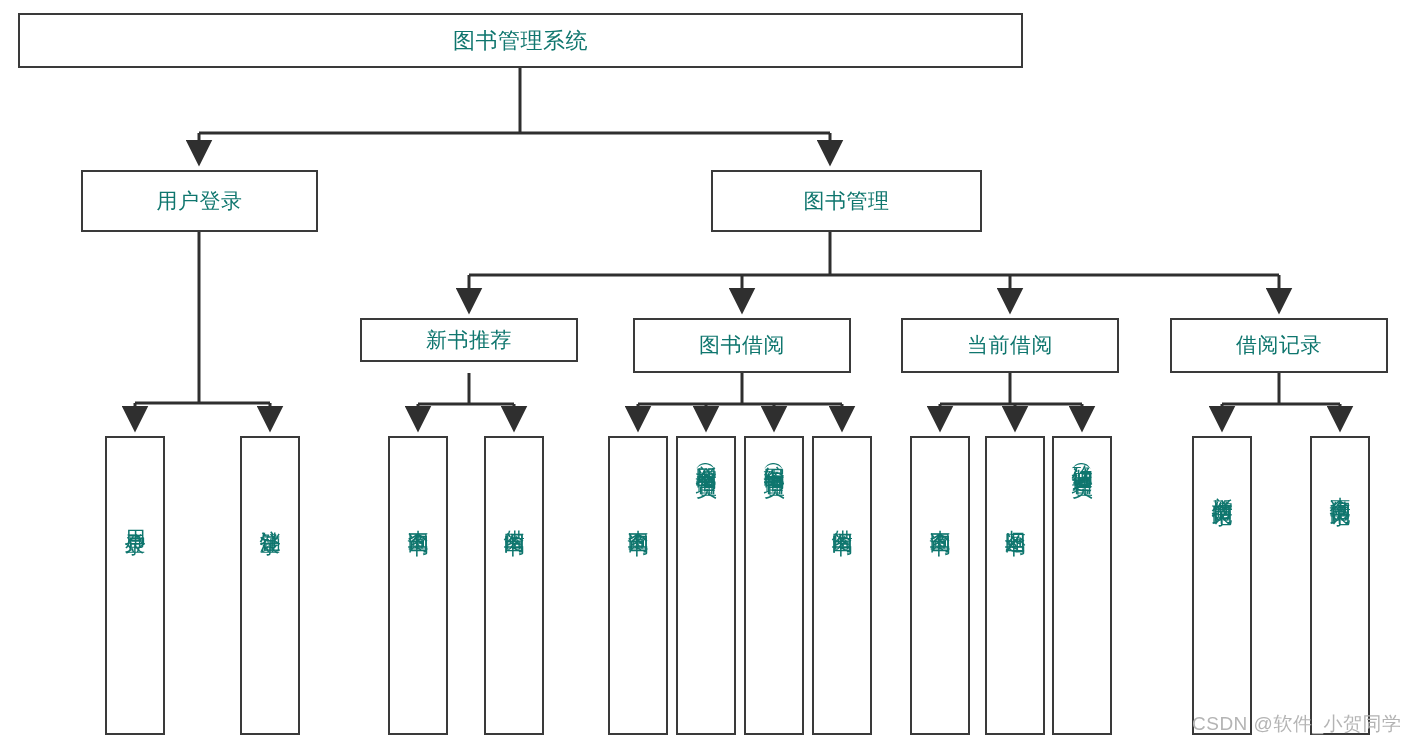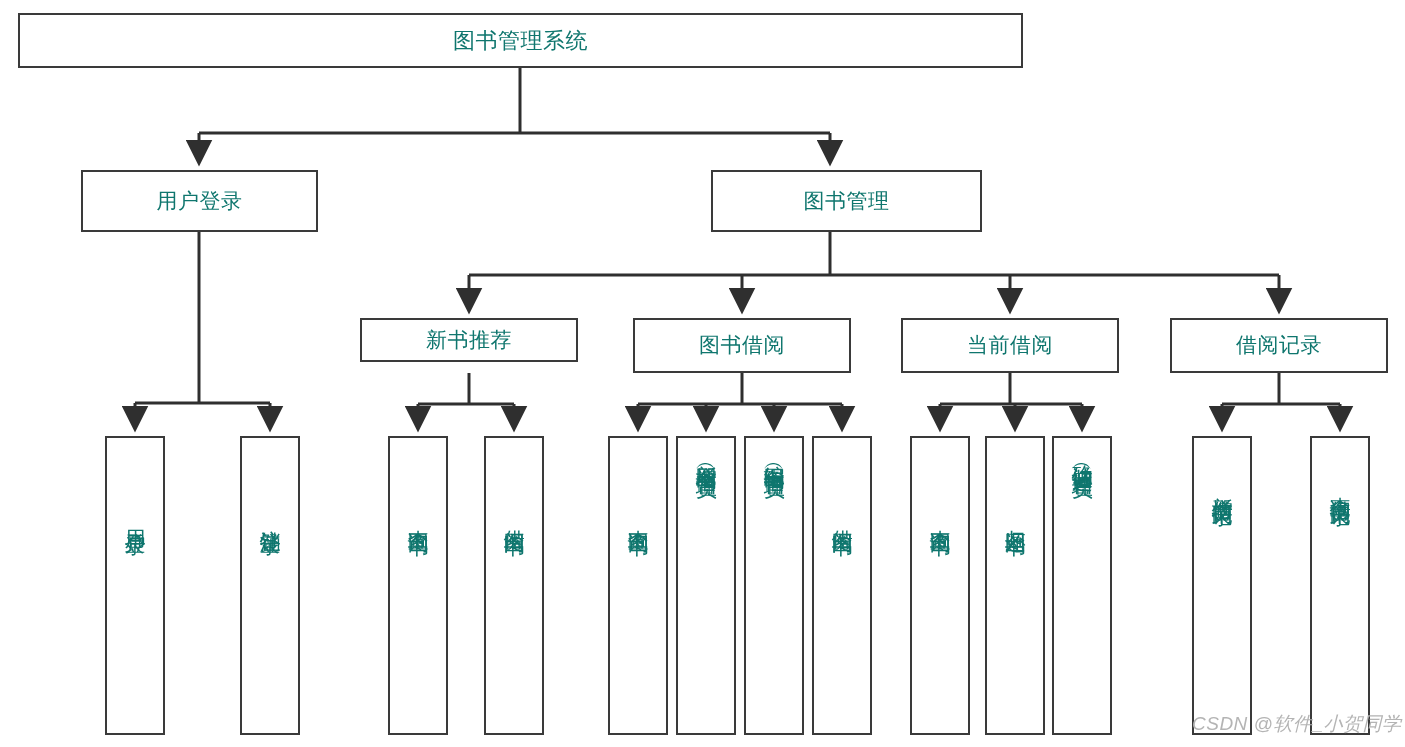--- a/index.html
+++ b/index.html
@@ -178,15 +178,15 @@
   <div class="node vert" style="left:1052px; top:436px; width:60px; height:299px; padding-top:10px;">
     <span class="lbl">确认归还（管理员）</span>
   </div>
   <div class="node vert" style="left:1192px; top:436px; width:60px; height:299px; padding-top:42px;">
     <span class="lbl">新增借阅记录</span>
   </div>
   <div class="node vert" style="left:1310px; top:436px; width:60px; height:299px; padding-top:42px;">
     <span class="lbl">查询借阅记录</span>
   </div>
 
-  <div class="watermark" style="left:1192px; top:711px;font-style:italic;">CSDN @软件_小贺同学</div>
+  <div class="watermark" style="left:1192px; top:711px;">CSDN @软件_小贺同学</div>
 
 </div>
 
 </body></html>

